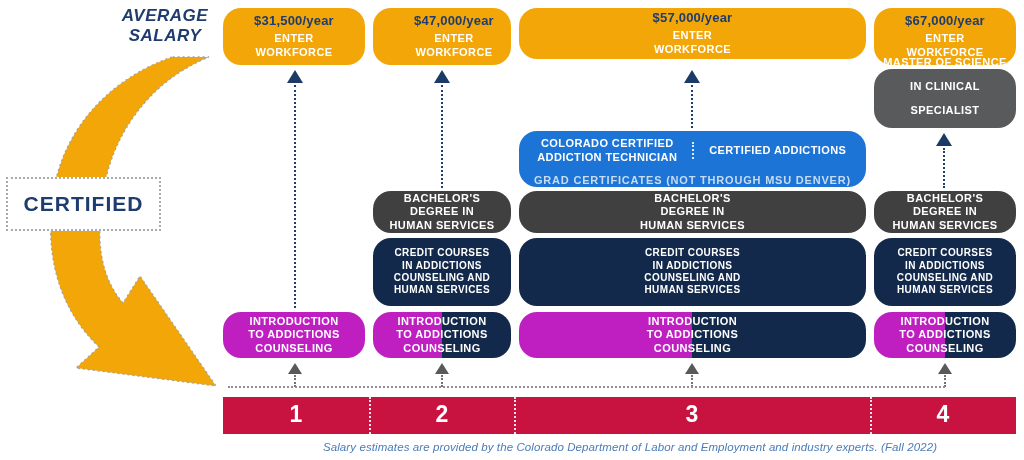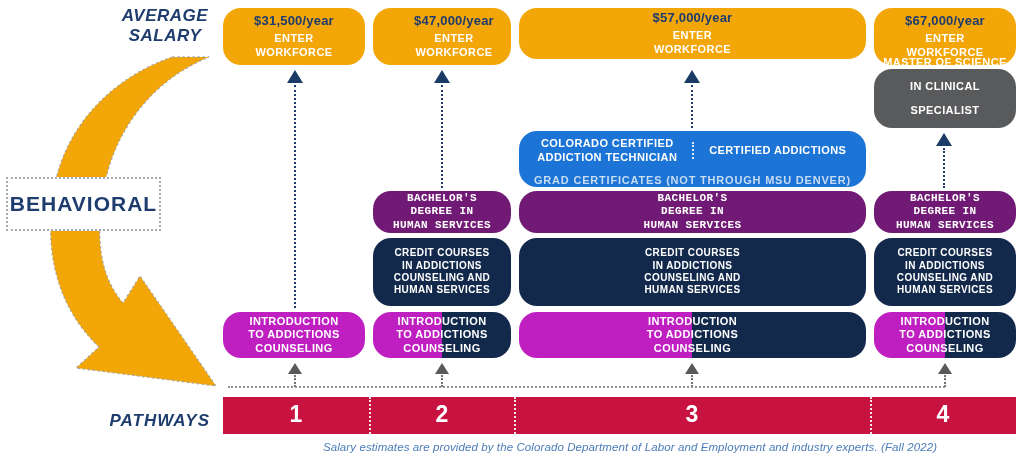--- a/index.html
+++ b/index.html
@@ -9,21 +9,21 @@
   }
   .box{
     position:absolute;display:flex;flex-direction:column;justify-content:center;align-items:center;
     text-align:center;color:#fff;font-weight:bold;font-size:11px;line-height:1.24;letter-spacing:.4px;
     box-sizing:border-box;
     border-radius:18px;
   }
   .box span{display:block;}
   .orange{background:#F3A608;}
   .orange .sal{color:#1E3C6E;font-size:13px;letter-spacing:.2px;margin-bottom:3px;}
-  .teal{background:#701a75;font-family:Liberation Mono, monospace;}
+  .teal{background:#404040;}
   .navyb{background:#12294B;font-size:10px;}
   .magenta{background:#BF1FC1;}
   .split{background:linear-gradient(90deg,#BF1FC1 0 50%,#12294B 50% 100%);}
   .gray{background:#595A5C;gap:10px;}
   .blue{background:#1C74D6;padding:4px 4px 3px 4px;justify-content:flex-start;}
   .blue .certrow{display:flex;width:100%;align-items:center;}
   .blue .cell{flex:1;display:flex;flex-direction:column;justify-content:center;padding:2px 0;}
   .blue .cell.r{border-left:2px dotted rgba(255,255,255,.85);}
   .blue .gradnote{color:#C7DCF2;font-weight:bold;font-size:11px;letter-spacing:.8px;margin-top:8px;}
   .caption{
@@ -65,21 +65,21 @@
              C 114,131 152,80 209,57
              Z" fill="#F3A608" stroke="#9FA3A7" stroke-width="1.3" stroke-dasharray="2 3"></path>
   </svg>
 
   <div class="caption" style="left:120px;top:6px;width:90px;font-size:17px;line-height:1.2;">
     <span>AVERAGE</span>
     <span>SALARY</span>
   </div>
 
   <div class="upsk">
-    <span>BEHAVIORAL</span>
+    <span>CERTIFIED</span>
   </div>
 
   <div class="box orange" style="left:223px;top:8px;width:142px;height:57px;">
     <span class="sal">$31,500/year</span>
     <span>ENTER</span>
     <span>WORKFORCE</span>
   </div>
   <div class="box orange" style="left:373px;top:8px;width:138px;height:57px;padding-left:24px;">
     <span class="sal">$47,000/year</span>
     <span>ENTER</span>
@@ -191,21 +191,20 @@
   <div class="gstem" style="left:441px;top:375px;height:12px;"></div>
 
   <div class="gah" style="left:685px;top:363px;"></div>
   <div class="gstem" style="left:691px;top:375px;height:12px;"></div>
 
   <div class="gah" style="left:938px;top:363px;"></div>
   <div class="gstem" style="left:944px;top:375px;height:12px;"></div>
 
   <div class="dotline" style="left:228px;top:386px;width:717px;"></div>
 
-  <div class="caption" style="left:100px;top:411px;width:110px;font-size:17px;text-align:right;letter-spacing:1px;">PATHWAYS</div>
 
   <div class="redbar">
     <div class="sep" style="left:146px;"></div>
     <div class="sep" style="left:291px;"></div>
     <div class="sep" style="left:647px;"></div>
     <span class="num" style="left:73px;">1</span>
     <span class="num" style="left:219px;">2</span>
     <span class="num" style="left:469px;">3</span>
     <span class="num" style="left:720px;">4</span>
   </div>

